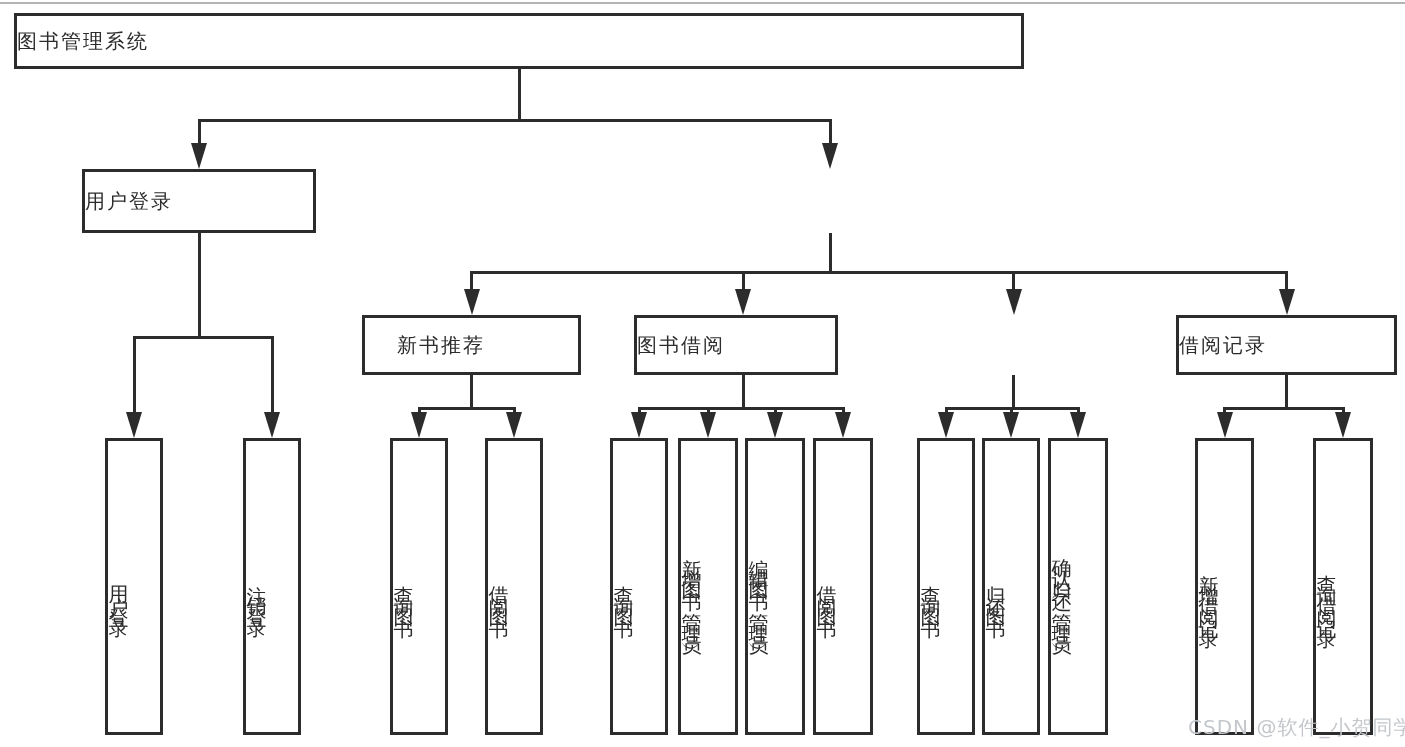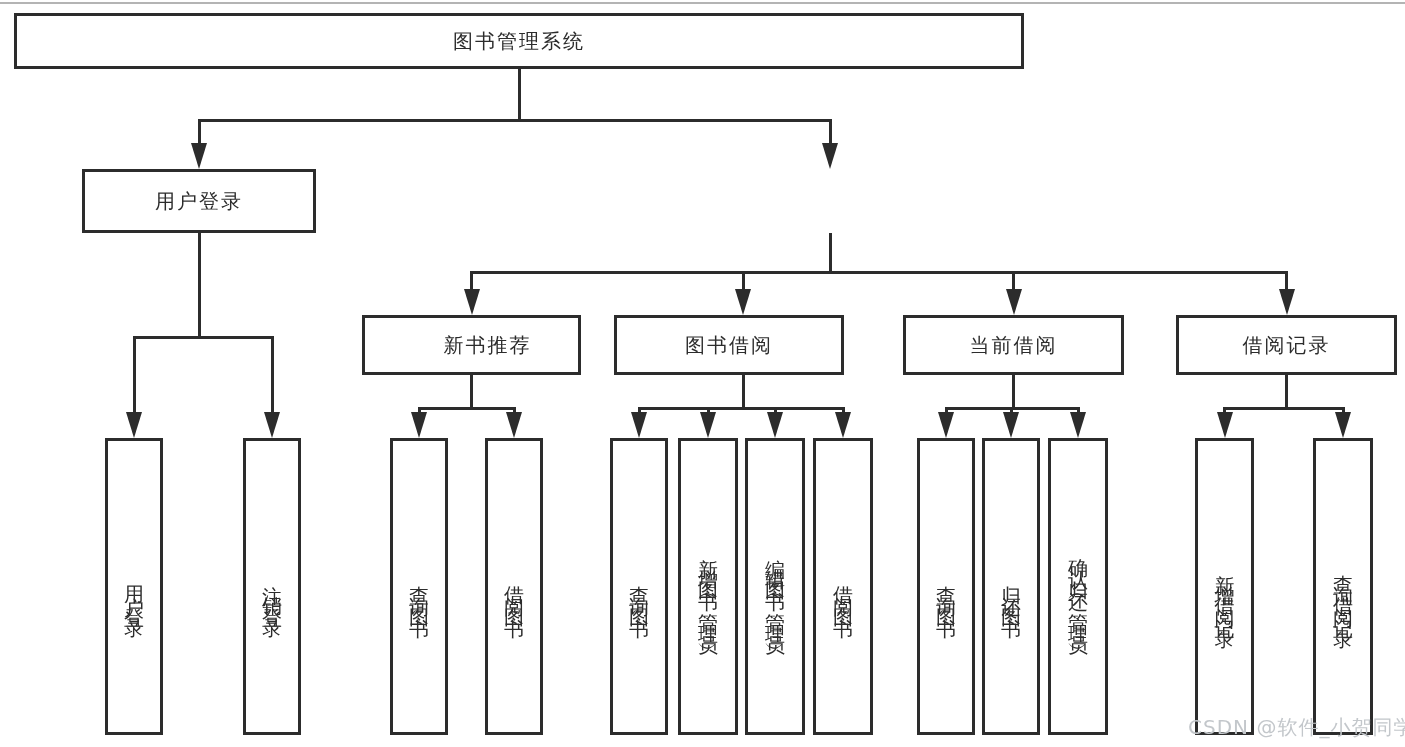--- a/index.html
+++ b/index.html
@@ -11,21 +11,21 @@
     overflow:hidden;
   }
   .top-hairline{
     position:absolute;left:0;top:2px;width:1405px;height:2px;
     background:#9b9b9b;opacity:.75;z-index:0;
   }
   .node{
     position:absolute;box-sizing:border-box;
     border:3px solid var(--ink,#2c2c2c);
     background:#fff;color:var(--ink,#2c2c2c);
-    display:flex;align-items:center;justify-content:center;
+    display:flex;align-items:center;
     z-index:2;
   }
   .node .label{white-space:nowrap;}
   .hbox .label{font-size:20px;letter-spacing:2px;}
   .vbox .label{
     writing-mode:vertical-rl;
     font-size:20px;line-height:1.05;letter-spacing:11px;
     padding-top:11px; 
   }
   .edge{position:absolute;background:var(--ink,#2c2c2c);z-index:1;}
@@ -49,25 +49,22 @@
   <div class="watermark">CSDN @软件_小贺同学</div>
 <div class="node hbox" style="left: 14px; top: 13px; width: 1010px; height: 56px;">
       <span class="label">图书管理系统</span>
     </div>
     <div class="node hbox" style="left: 82px; top: 169px; width: 234px; height: 64px;">
       <span class="label">用户登录</span>
     </div>
     <div class="node hbox" style="left: 362px; top: 315px; width: 219px; height: 60px; padding-left: 32px;">
       <span class="label">新书推荐</span>
     </div>
-    <div class="node hbox" style="left: 614px; top: 315px; width: 230px; height: 60px;">
+    <div class="node hbox" style="left: 634px; top: 315px; width: 204px; height: 60px;">
       <span class="label">图书借阅</span>
-    </div>
-    <div class="node hbox" style="left: 903px; top: 315px; width: 221px; height: 60px;">
-      <span class="label">当前借阅</span>
     </div>
     <div class="node hbox" style="left: 1176px; top: 315px; width: 221px; height: 60px;">
       <span class="label">借阅记录</span>
     </div>
     <div class="node vbox" style="left: 105px; top: 438px; width: 58px; height: 297px;">
       <span class="label">用户登录</span>
     </div>
     <div class="node vbox" style="left: 243px; top: 438px; width: 58px; height: 297px;">
       <span class="label">注销登录</span>
     </div>

